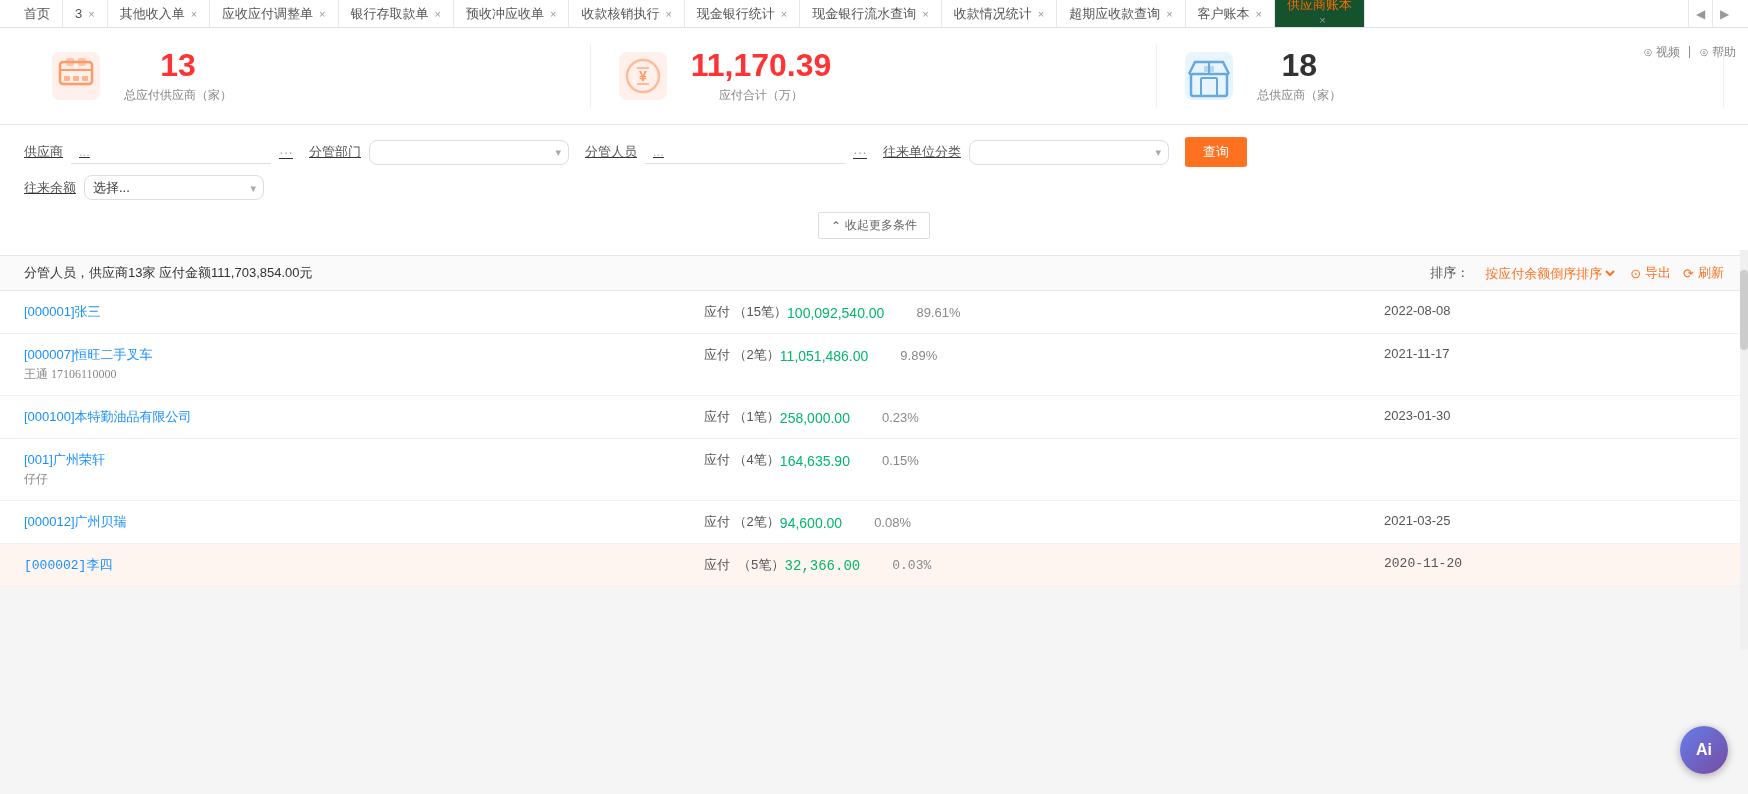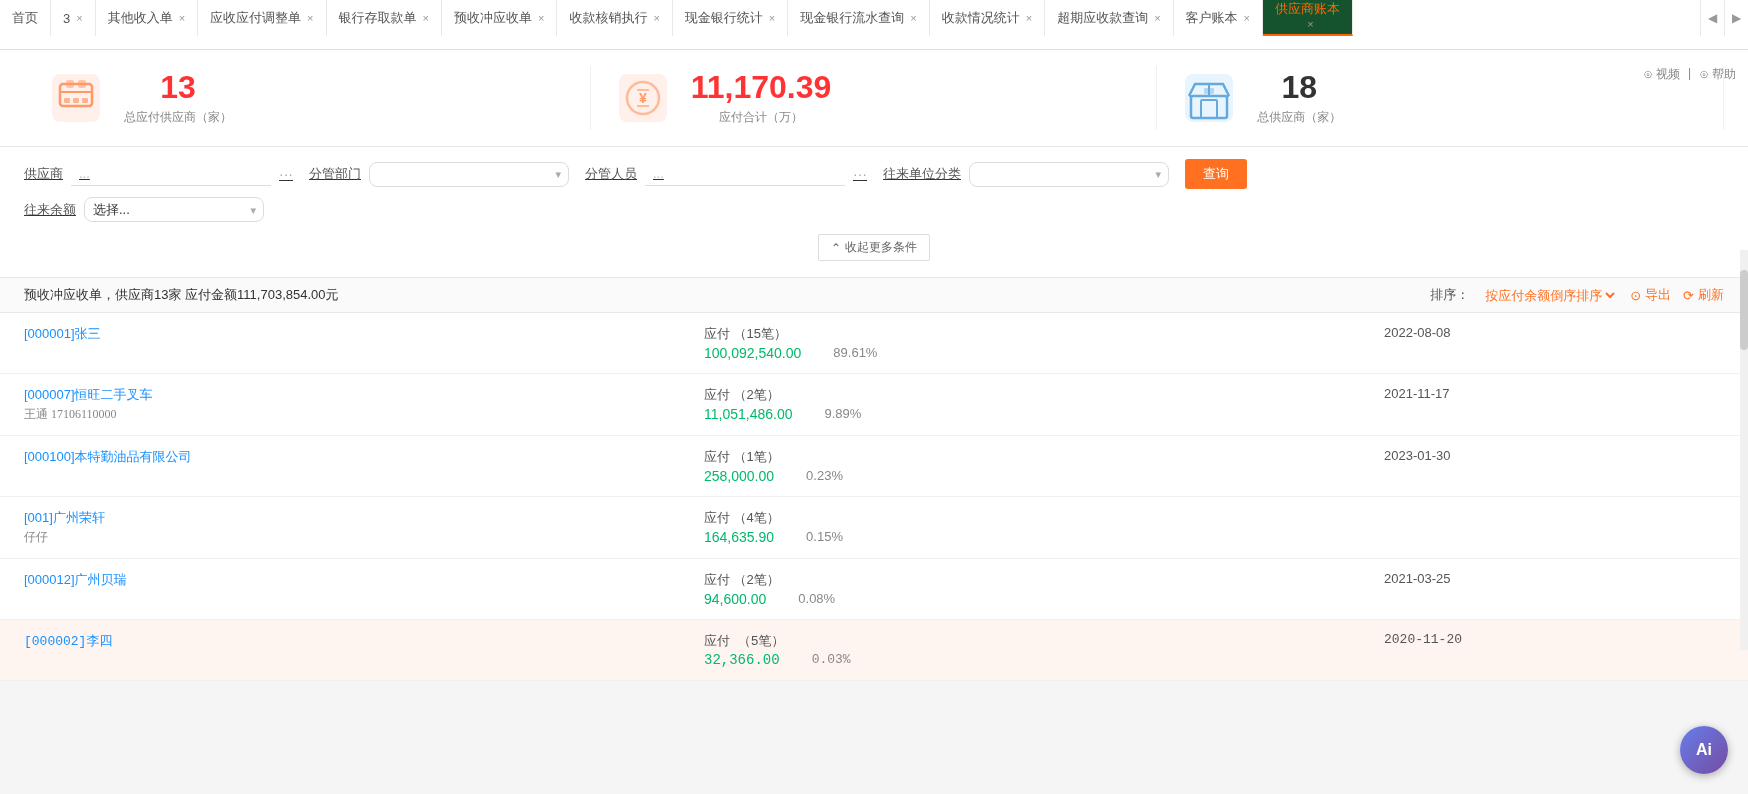--- a/index.html
+++ b/index.html
@@ -1,21 +1,21 @@
 <!DOCTYPE html>
 <html><head>
   <meta charset="utf-8">
   <style>
     * { margin: 0; padding: 0; box-sizing: border-box; }
     body { font-family: 'Microsoft YaHei', Arial, sans-serif; font-size: 13px; background: #f5f5f5; color: #333; width: 1748px; overflow-x: hidden; }
 
     
     .top-nav {
-      display: flex; background: #fff; border-bottom: 1px solid #e0e0e0;
-      height: 50px; padding: 0; overflow: hidden;
+      display: flex; align-items: center; background: #fff; border-bottom: 1px solid #e0e0e0;
+      height: 28px; padding: 12px; overflow: hidden;
     }
     .nav-tab {
       display: flex; align-items: center; padding: 0 12px; height: 36px; font-size: 13px;
       border-right: 1px solid #e8e8e8; cursor: pointer; white-space: nowrap; color: #555;
       flex-shrink: 0;
     }
     .nav-tab.active { background: #14532d; color: #ff6600; border-bottom: 2px solid #ff6600; flex-direction: column; }
     .nav-tab .close-x { margin-left: 6px; color: #999; font-size: 11px; cursor: pointer; }
     .nav-arrows { display: flex; margin-left: auto; }
     .nav-arrow { width: 24px; height: 36px; display: flex; align-items: center; justify-content: center; cursor: pointer; border-left: 1px solid #e8e8e8; color: #999; font-size: 12px; }
@@ -92,21 +92,21 @@
       display: grid; grid-template-columns: 2fr 2fr 1fr;
       padding: 12px 24px; border-bottom: 1px solid #f0f0f0;
       background: #fff;
     }
     .table-row.highlighted { background: #fff5f0; font-family: Liberation Mono, monospace; }
     .supplier-name { color: #1890ff; cursor: pointer; font-size: 13px; text-decoration: none; }
     .supplier-sub { font-size: 12px; color: #888; margin-top: 2px; font-family: Liberation Serif, serif; }
     .tx-count { color: #555; font-size: 13px; }
     .tx-amount { color: #00b96b; font-size: 14px; font-weight: 500; margin-top: 2px; cursor: pointer; }
     .tx-percent { color: #888; font-size: 13px; margin-left: 16px; }
-    .tx-cell { display: flex; align-items: flex-start; flex-direction: column; }
+    .tx-cell { display: flex; align-items: flex-start; flex-direction: row; }
     .tx-amount-row { display: flex; align-items: center; gap: 16px; }
     .last-pay { color: #555; font-size: 13px; }
 
     .scrollbar-right { width: 8px; background: #f0f0f0; position: fixed; right: 0; top: 250px; height: 400px; }
     .scrollbar-thumb { width: 8px; height: 80px; background: #ccc; border-radius: 4px; margin-top: 20px; }
 
     .input-dots { color: #aaa; font-size: 14px; cursor: pointer; }
   </style>
 </head>
 <body>
@@ -283,21 +283,21 @@
   <div style="display:flex; justify-content: center; margin-top: 4px;">
     <div class="collapse-btn">
       <span>⌃</span>
       <span>收起更多条件</span>
     </div>
   </div>
 </div>
 
 <div class="result-bar">
   <div class="result-info">
-    <span>预收冲应收单，供应商13家   应付金额111,703,854.00元</span>
+    <span>分管人员，供应商13家   应付金额111,703,854.00元</span>
   </div>
   <div class="result-actions">
     <span class="sort-label">排序：</span>
     <select class="sort-select">
       <option>按应付余额倒序排序</option>
     </select>
     <div class="action-btn">
       <span>⊙</span>
       <span>导出</span>
     </div>

